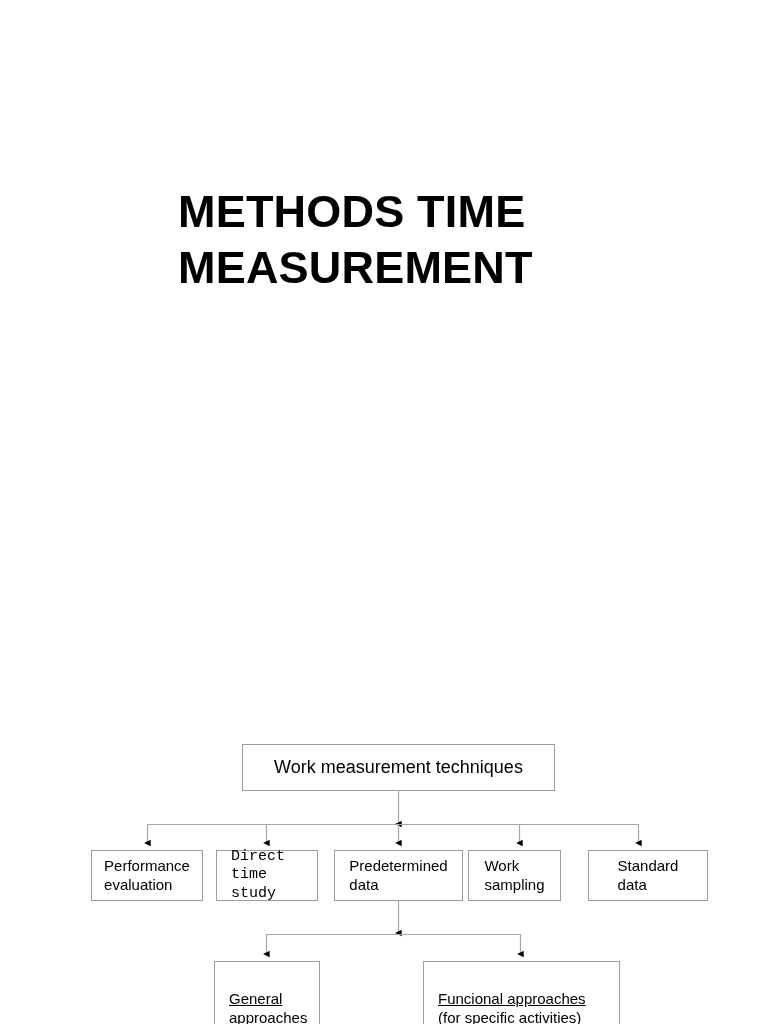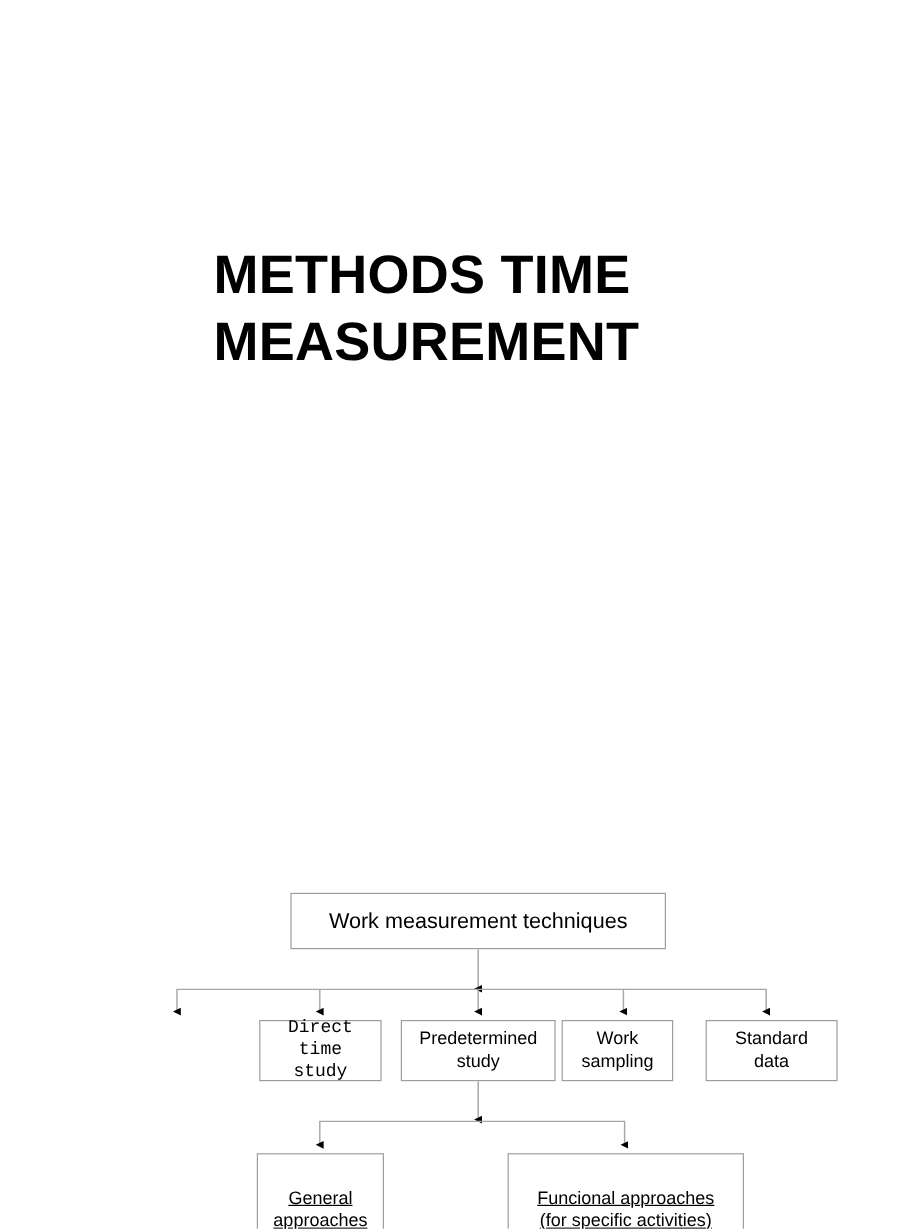--- a/index.html
+++ b/index.html
@@ -14,21 +14,21 @@
     position: relative;
     overflow: hidden;
     font-family: "Liberation Sans", sans-serif;
     color: #000000;
   }
 
   
   .slide-title {
     position: absolute;
     left: 178px;
-    top: 201px;
+    top: 184px;
     width: 420px;
     font-size: 45px;
     font-weight: bold;
     line-height: 1.24;
     letter-spacing: 0.2px;
     color: #000000;
     text-align: left;
     white-space: pre-line;
   }
 
@@ -51,43 +51,42 @@
 
   
   .node {
     position: absolute;
     box-sizing: border-box;
     border: 1px solid #9d9d9d;
     background: #ffffff;
     display: flex;
     align-items: center;
     justify-content: center;
-    text-align: center;
     font-size: 15px;
     line-height: 1.22;
     color: #000000;
-    padding: 2px 4px;
+    padding: 2px 14px;
     white-space: pre-line;
   }
   .node.root {
     left: 242px;
     top: 744px;
     width: 313px;
     height: 47px;
     font-size: 18px;
   }
   .node.lvl2 {
     top: 850px;
     height: 51px;
   }
   .node.n-performance   { left: 91px;  width: 112px; }
   .node.n-direct        { left: 216px; width: 102px; font-family: Liberation Mono, monospace; }
   .node.n-predetermined { left: 334px; width: 129px; }
   .node.n-sampling      { left: 468px; width: 93px; }
-  .node.n-standard      { left: 588px; width: 110px; }
+  .node.n-standard      { left: 588px; width: 120px; }
 
   .node.lvl3 {
     top: 961px;
     height: 70px;
     align-items: flex-start;
     padding-top: 10px;
   }
   .node.n-general    { left: 214px; width: 106px; }
   .node.n-funcional  { left: 423px; width: 197px; }
 
@@ -133,24 +132,26 @@
     <g>
       <line x1="398.5" y1="901" x2="398.5" y2="933" stroke="#a6a6a6" stroke-width="1.2" marker-end="url(#arrowhead)"></line>
       <line x1="266" y1="934.5" x2="521" y2="934.5" stroke="#a6a6a6" stroke-width="1.2"></line>
       <line x1="266.5" y1="934.5" x2="266.5" y2="954" stroke="#a6a6a6" stroke-width="1.2" marker-end="url(#arrowhead)"></line>
       <line x1="520.5" y1="934.5" x2="520.5" y2="954" stroke="#a6a6a6" stroke-width="1.2" marker-end="url(#arrowhead)"></line>
     </g>
   </svg>
 
   <div class="node root">Work measurement techniques</div>
 
+  <div class="node lvl2 n-performance">Performance
+evaluation</div>
   <div class="node lvl2 n-direct">Direct time
 study</div>
   <div class="node lvl2 n-predetermined">Predetermined
-study</div>
+data</div>
   <div class="node lvl2 n-sampling">Work
 sampling</div>
   <div class="node lvl2 n-standard">Standard
 data</div>
 
   <div class="node lvl3 n-general">
     <span class="stack">
       <span class="line-underline">General
 approaches</span>
       

